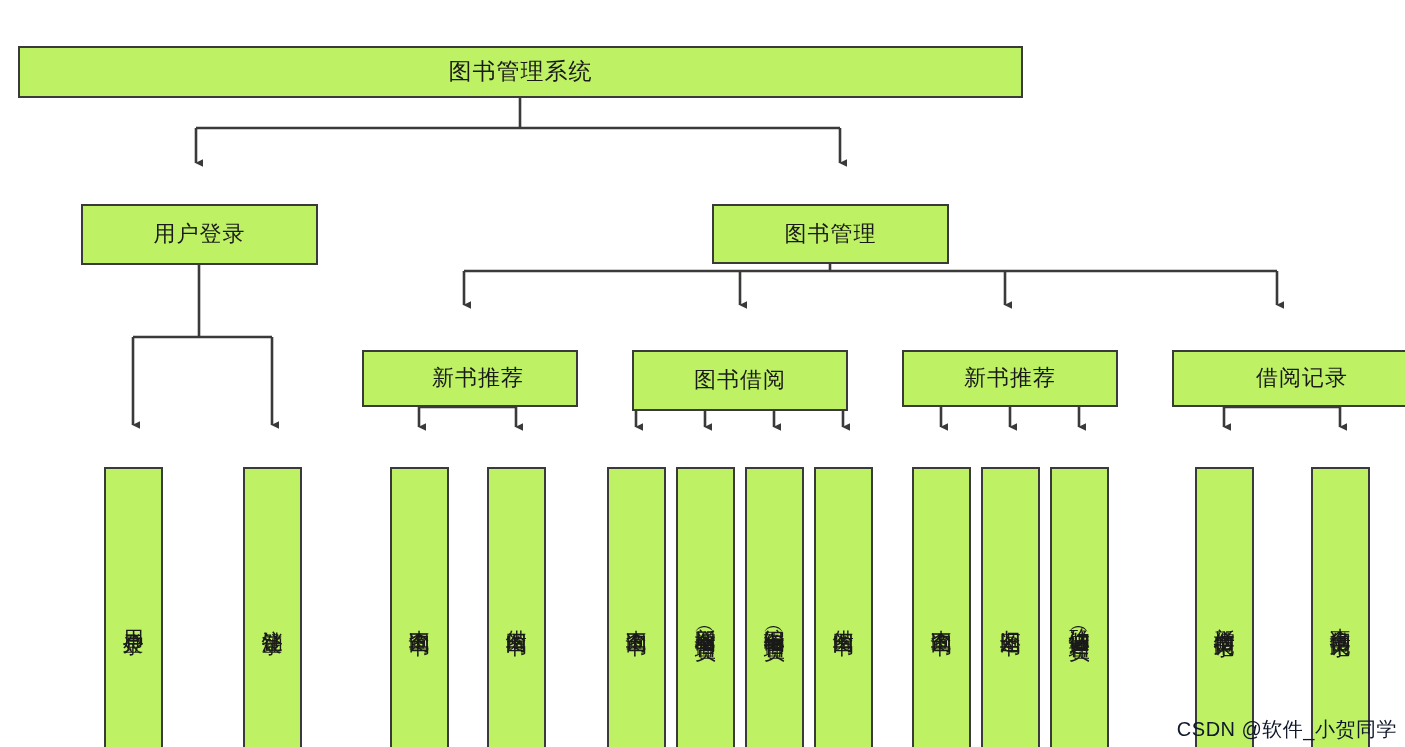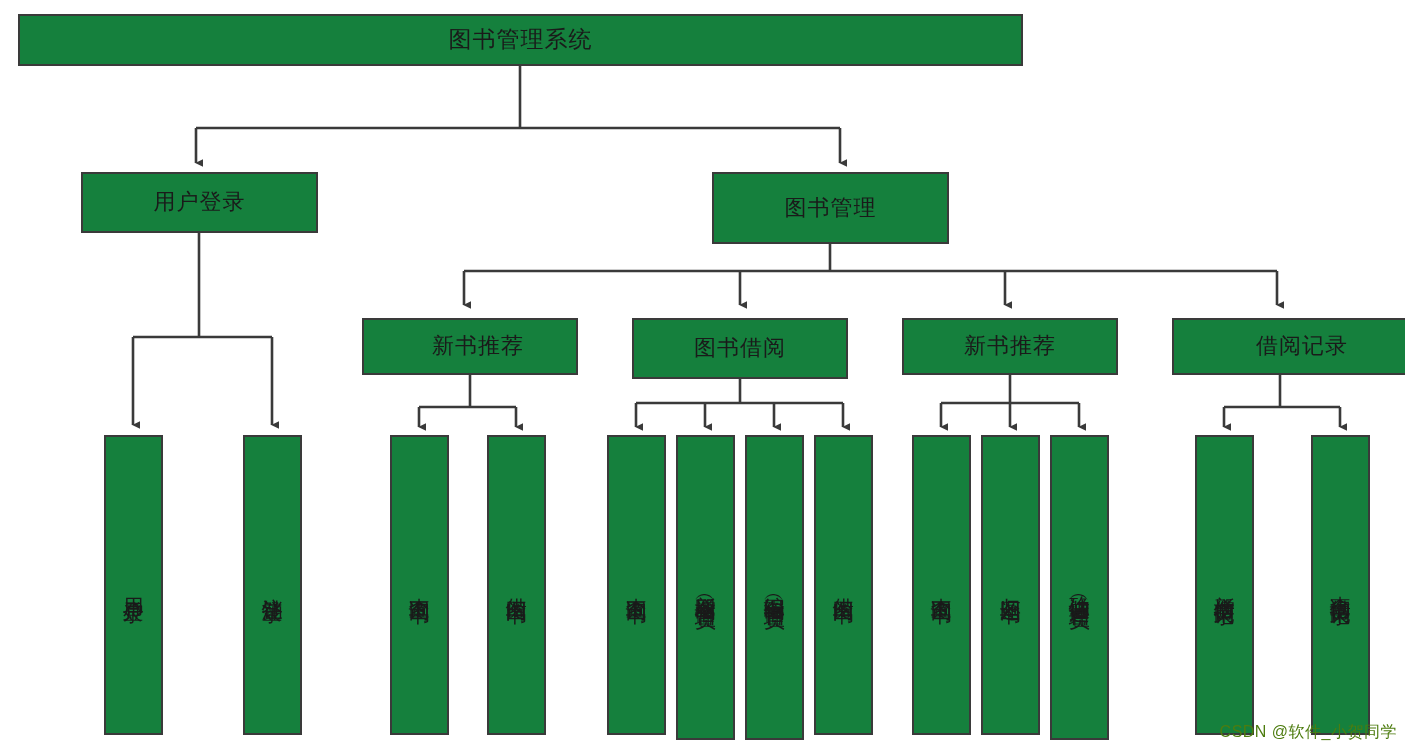--- a/index.html
+++ b/index.html
@@ -22,27 +22,28 @@
     position: absolute;
     left: 0;
     top: 0;
     width: 1405px;
     height: 747px;
     pointer-events: none;
   }
   .node {
     position: absolute;
     box-sizing: border-box;
-    background: #15803d;
+    background: #bef264;
     border: 2.5px solid #3a3a3a;
     display: flex;
     align-items: center;
     justify-content: center;
     text-align: right;
     color: #1a1a1a;
+    margin-top: 32px;
   }
   .node.horiz {
     font-size: 22px;
     letter-spacing: 1px;
     line-height: 1.2;
   }
   .node.root {
     font-size: 23px;
   }
   .node.vert {
@@ -56,22 +57,22 @@
   .node.vert .vtext {
     writing-mode: vertical-rl;
     text-orientation: upright;
     display: block;
     white-space: nowrap;
   }
   .watermark {
     position: absolute;
     right: 8px;
     bottom: 4px;
-    font-size: 16px;
-    color: #4d7c0f;
+    font-size: 20px;
+    color: #0f172a;
     white-space: nowrap;
     letter-spacing: 0.5px;
   }
 </style>
 </head>
 <body>
 
 <div id="canvas">
 
   <svg id="edges" viewBox="0 0 1405 747">
@@ -120,21 +121,21 @@
       <path d="M1280,375 L1280,407"></path>
       <path d="M1224,407 L1340,407"></path>
       <path d="M1224,407 L1224,427" marker-end="url(#arrow)"></path>
       <path d="M1340,407 L1340,427" marker-end="url(#arrow)"></path>
     </g>
   </svg>
 
   <div class="node horiz root" style="left:18px; top:14px; width:1005px; height:52px;">图书管理系统</div>
 
   <div class="node horiz" style="left:81px; top:172px; width:237px; height:61px;">用户登录</div>
-  <div class="node horiz" style="left:712px; top:172px; width:237px; height:72px;">图书管理</div>
+  <div class="node horiz" style="left:712px; top:172px; width:237px; height:60px;">图书管理</div>
 
   <div class="node horiz" style="left:362px; top:318px; width:216px; height:57px;padding-left:16px;">新书推荐</div>
   <div class="node horiz" style="left:632px; top:318px; width:216px; height:61px;">图书借阅</div>
   <div class="node horiz" style="left:902px; top:318px; width:216px; height:57px;">新书推荐</div>
   <div class="node horiz" style="left:1172px; top:318px; width:260px; height:57px;">借阅记录</div>
 
   <div class="node vert" style="left:104px; top:435px; width:59px; height:300px;">
     <span class="vtext">用户登录</span>
   </div>
   <div class="node vert" style="left:243px; top:435px; width:59px; height:300px;">

